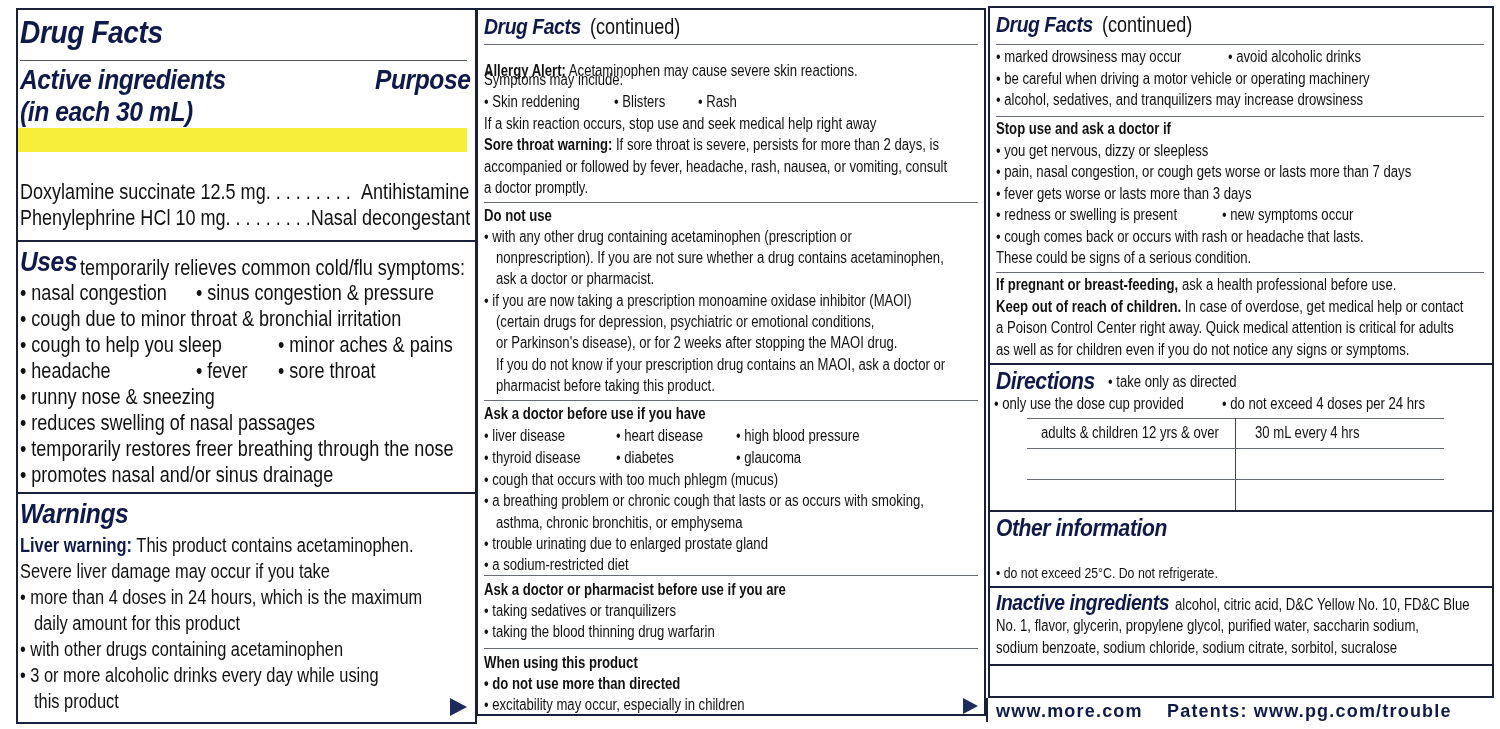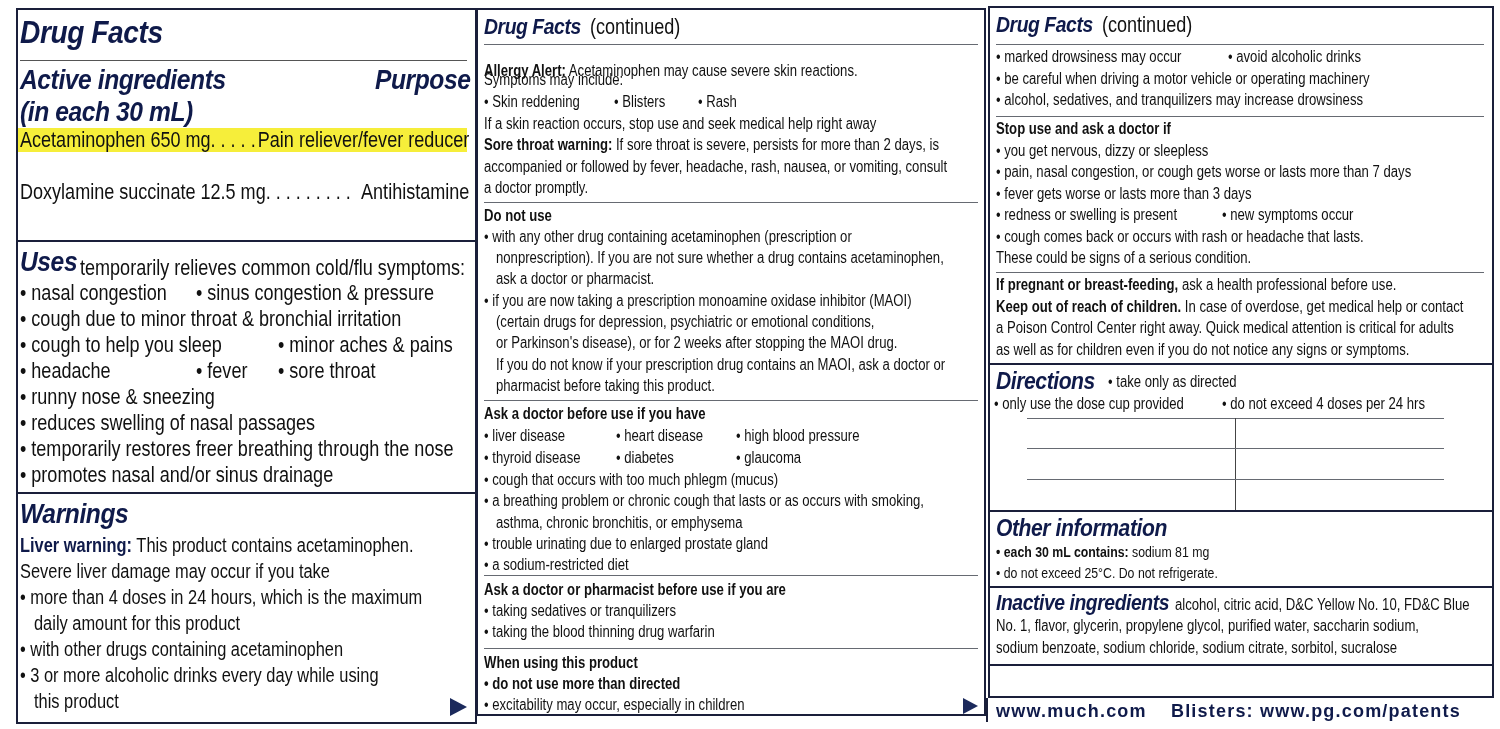--- a/index.html
+++ b/index.html
@@ -21,30 +21,30 @@
 
 <div class="panel" style="left:16px;top:8px;width:461px;height:716px;">
   <div class="hd" style="position:absolute;left:2px;top:4px;font-size:32px;">Drug Facts</div>
   <div class="sub" style="left:2px;right:8px;top:50px;border-top:1.5px solid #555;"></div>
 
   <div class="hd" style="position:absolute;left:2px;top:54px;font-size:28px;">Active ingredients</div>
   <div class="hd" style="position:absolute;left:357px;top:54px;font-size:28px;">Purpose</div>
   <div class="hd" style="position:absolute;left:2px;top:86px;font-size:28px;">(in each 30 mL)</div>
 
   <div class="hl" style="position:absolute;left:0;top:118px;width:449px;height:24px;"></div>
-  <div style="position:absolute;left:2px;top:117px;width:450px;font-size:22px;">
-    <span class="cond" style="display:flex;justify-content:space-between;width:548px;">
-      <span><span>Acetaminophen 650 mg</span><span>. . . . .</span></span>
-      <span>Pain reliever/fever reducer</span>
-    </span>
-  </div>
   <div style="position:absolute;left:2px;top:169px;font-size:22px;">
     <span class="cond" style="display:flex;justify-content:space-between;width:548px;">
       <span><span>Doxylamine succinate 12.5 mg</span><span>. . . . . . . . .</span></span>
       <span>Antihistamine</span>
+    </span>
+  </div>
+  <div style="position:absolute;left:2px;top:195px;font-size:22px;">
+    <span class="cond" style="display:flex;justify-content:space-between;width:548px;">
+      <span><span>Phenylephrine HCl 10 mg</span><span>. . . . . . . . .</span></span>
+      <span>Nasal decongestant</span>
     </span>
   </div>
 
   <div class="sec" style="top:230px;border-top:2px solid #1a1f3a;"></div>
 
   <div style="position:absolute;left:2px;top:236px;">
     <span class="hd" style="font-size:28px;">Uses</span>
   </div>
   <div class="cond" style="position:absolute;left:62px;top:245px;font-size:22px;">temporarily relieves common cold/flu symptoms:</div>
 
@@ -179,42 +179,43 @@
 
   <div class="hd" style="position:absolute;left:6px;top:359px;font-size:24px;">Directions</div>
   <div class="cond" style="position:absolute;left:118px;top:365px;font-size:16px;">• take only as directed</div>
   <div class="cond" style="position:absolute;left:4px;top:387px;font-size:16px;">• only use the dose cup provided</div>
   <div class="cond" style="position:absolute;left:232px;top:387px;font-size:16px;">• do not exceed 4 doses per 24 hrs</div>
 
   <div style="position:absolute;left:37px;top:410px;width:417px;height:92px;">
     <div class="sub" style="left:0;right:0;top:0;"></div>
     <div style="position:absolute;left:208px;top:0;height:92px;border-left:1.5px solid #444;"></div>
 
+    <div style="position:absolute;left:0;top:0;width:417px;height:30px;">
+      <div class="cond" style="position:absolute;left:14px;top:6px;font-size:16px;">adults &amp; children 12 yrs &amp; over</div>
+      <div class="cond" style="position:absolute;left:228px;top:6px;font-size:16px;">30 mL every 4 hrs</div>
+    </div>
     <div class="sub" style="left:0;right:0;top:30px;"></div>
     <div class="sub" style="left:0;right:0;top:61px;"></div>
   </div>
 
   <div class="sec" style="top:502px;border-top:2px solid #1a1f3a;"></div>
 
   <div class="hd" style="position:absolute;left:6px;top:506px;font-size:24px;">Other information</div>
-  <div style="position:absolute;left:6px;top:535px;font-size:15px;">
-    <span class="cond"><b>• each 30 mL contains:</b> <span>sodium 81 mg</span></span>
-  </div>
   <div class="cond" style="position:absolute;left:6px;top:556px;font-size:15px;">• do not exceed 25°C. Do not refrigerate.</div>
 
   <div class="sec" style="top:578px;border-top:2px solid #1a1f3a;"></div>
 
   <div style="position:absolute;left:6px;top:582px;font-size:16px;white-space:nowrap;">
     <span class="hd" style="font-size:22px;">Inactive ingredients</span>
     <span class="cond" style="display:inline-block;margin-left:-22px;">alcohol, citric acid, D&amp;C Yellow No. 10, FD&amp;C Blue</span>
   </div>
   <div class="cond" style="position:absolute;left:6px;top:609px;font-size:16px;">No. 1, flavor, glycerin, propylene glycol, purified water, saccharin sodium,</div>
   <div class="cond" style="position:absolute;left:6px;top:631px;font-size:16px;">sodium benzoate, sodium chloride, sodium citrate, sorbitol, sucralose</div>
 
   <div class="sec" style="top:656px;border-top:2px solid #1a1f3a;"></div>
 
 </div>
 
 <div style="position:absolute;left:996px;top:701px;font-size:18px;font-weight:bold;color:#0f1a4a;white-space:nowrap;letter-spacing:1.2px;">
-  <span>www.much.com</span>
-  <span style="margin-left:18px;">Blisters: www.pg.com/patents</span>
+  <span>www.more.com</span>
+  <span style="margin-left:18px;">Patents: www.pg.com/trouble</span>
 </div>
 <div style="position:absolute;left:986px;top:698px;height:24px;border-left:2px solid #1a1f3a;"></div>
 
 </body></html>

